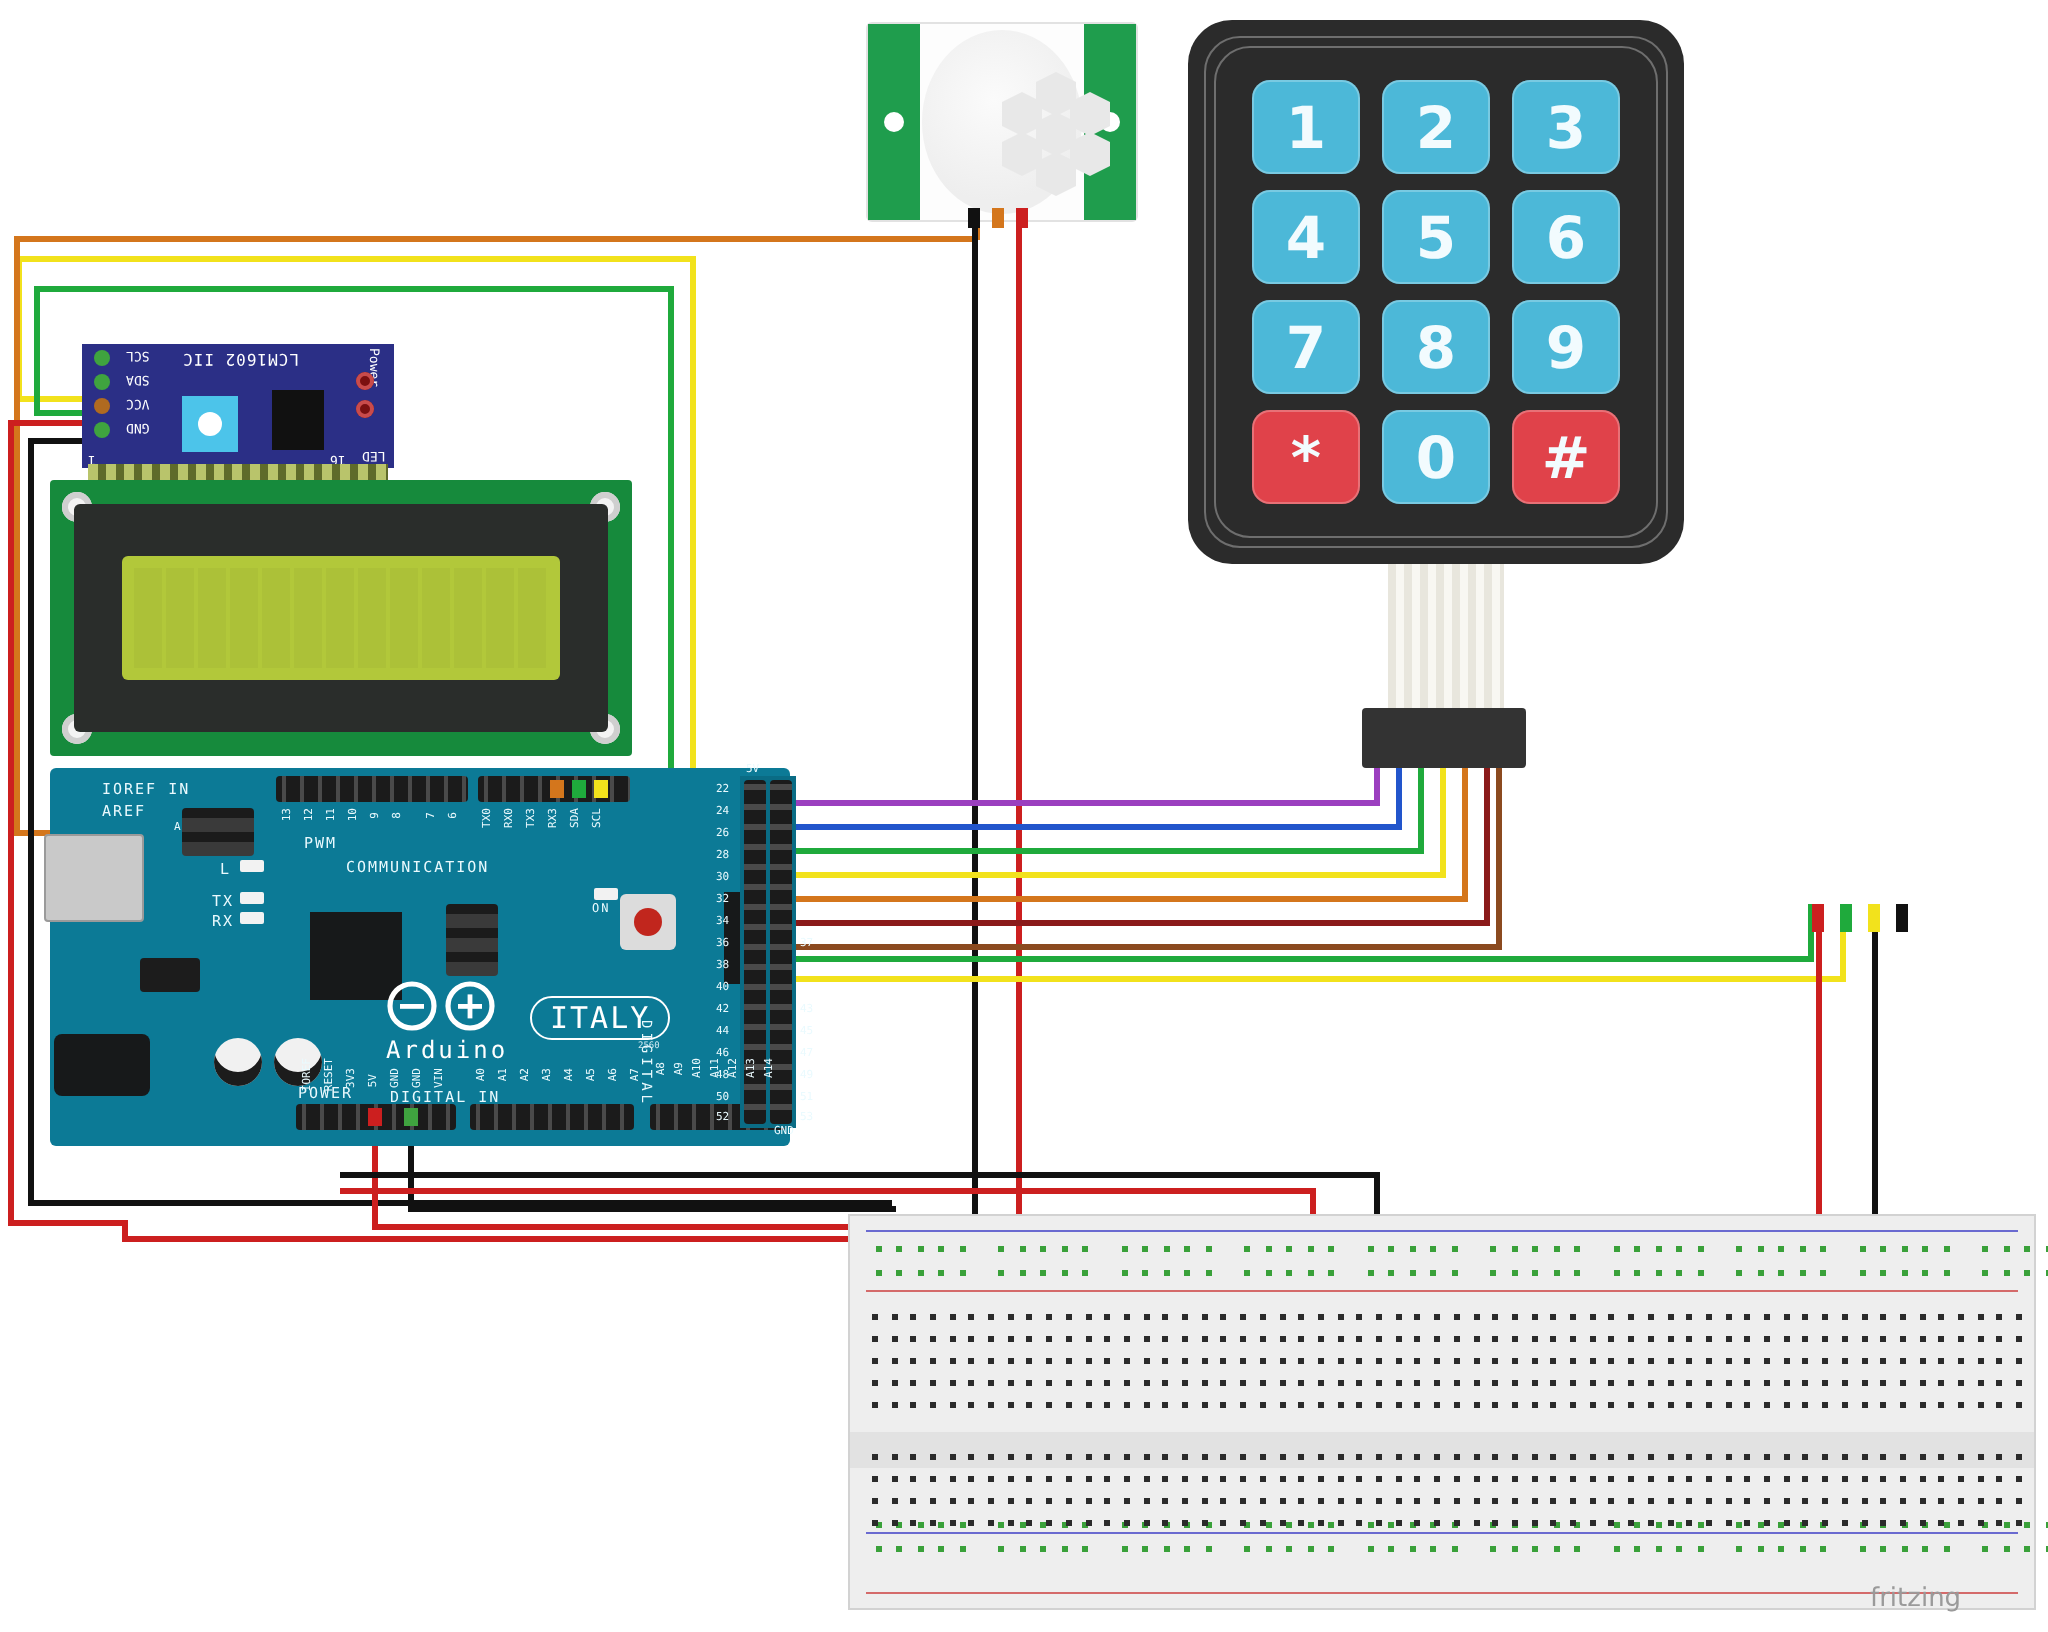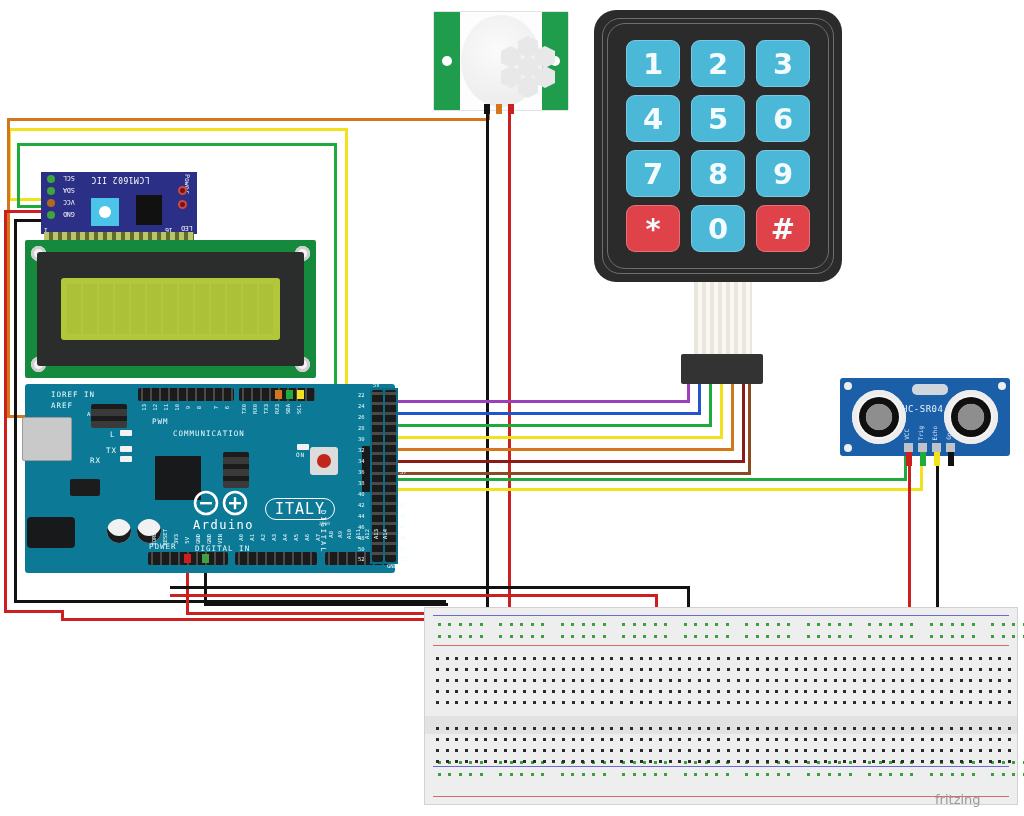--- a/index.html
+++ b/index.html
@@ -266,21 +266,21 @@
     <div class="cap" style="left:112px;top:135px;"></div>
     <div class="abs" style="left:45px;top:95px;width:30px;height:17px;background:#1c1c1c;border-radius:2px;"></div>
 
     <div class="silk" style="left:26px;top:6px;">IOREF IN</div>
     <div class="silk" style="left:26px;top:17px;">AREF</div>
     <div class="silk" style="left:127px;top:33px;">PWM</div>
     <div class="silk" style="left:85px;top:46px;">L</div>
     <div class="ledbar" style="left:95px;top:46px;"></div>
     <div class="silk" style="left:81px;top:62px;">TX</div>
     <div class="ledbar" style="left:95px;top:62px;"></div>
-    <div class="silk" style="left:65px;top:72px;">RX</div>
+    <div class="silk" style="left:81px;top:72px;">RX</div>
     <div class="ledbar" style="left:95px;top:72px;"></div>
     <div class="silk" style="left:271px;top:67px;font-size:6px;">ON</div>
     <div class="ledbar" style="left:272px;top:60px;"></div>
     <div class="silk" style="left:148px;top:45px;">COMMUNICATION</div>
     <div class="silk" style="left:170px;top:160px;">DIGITAL IN</div>
     <div class="silk" style="left:124px;top:158px;">POWER</div>
     <div class="silk" style="left:294px;top:126px;writing-mode:vertical-rl;font-size:7px;letter-spacing:2px;">DIGITAL</div>
     <div class="silk" style="left:62px;top:27px;font-size:5.5px;">AREF</div>
     <div class="silk" style="left:75px;top:27px;font-size:5.5px;">GND</div>
 
@@ -384,37 +384,20 @@
     <div class="pinnum" style="left:188px;top:22px;">7</div>
     <div class="pinnum" style="left:199px;top:22px;">6</div>
 
     <div class="abs" style="left:159px;top:170px;width:7px;height:9px;background:#cc1f1f;"></div>
     <div class="abs" style="left:177px;top:170px;width:7px;height:9px;background:#3fa33f;"></div>
     <div class="abs" style="left:272px;top:6px;width:7px;height:9px;background:#f2e21c;"></div>
     <div class="abs" style="left:261px;top:6px;width:7px;height:9px;background:#1faa3c;"></div>
     <div class="abs" style="left:250px;top:6px;width:7px;height:9px;background:#d4761c;"></div>
   </div>
 
-  <div class="abs" id="hcsr">
-    <div class="can" style="left:12px;"></div>
-    <div class="can" style="right:12px;"></div>
-    <div class="xtal"></div>
-    <div class="lbl">HC-SR04</div>
-    <div class="mh" style="left:4px;top:4px;"></div>
-    <div class="mh" style="right:4px;top:4px;"></div>
-    <div class="mh" style="left:4px;bottom:4px;"></div>
-    <div class="pinlbl" style="left:63px;">VCC</div>
-    <div class="pinlbl" style="left:77px;">Trig</div>
-    <div class="pinlbl" style="left:91px;">Echo</div>
-    <div class="pinlbl" style="left:105px;">Gnd</div>
-    <div class="pad" style="left:64px;"></div>
-    <div class="pad" style="left:78px;"></div>
-    <div class="pad" style="left:92px;"></div>
-    <div class="pad" style="left:106px;"></div>
-  </div>
 
   <div class="abs" style="left:906px;top:452px;width:6px;height:14px;background:#cc1f1f;"></div>
   <div class="abs" style="left:920px;top:452px;width:6px;height:14px;background:#1faa3c;"></div>
   <div class="abs" style="left:934px;top:452px;width:6px;height:14px;background:#f2e21c;"></div>
   <div class="abs" style="left:948px;top:452px;width:6px;height:14px;background:#111;"></div>
 
   <div class="abs" id="bb">
     <div class="railline blue" style="top:7px;"></div>
     <div class="railline red" style="top:37px;"></div>
     <div class="railline blue" style="bottom:37px;"></div>

